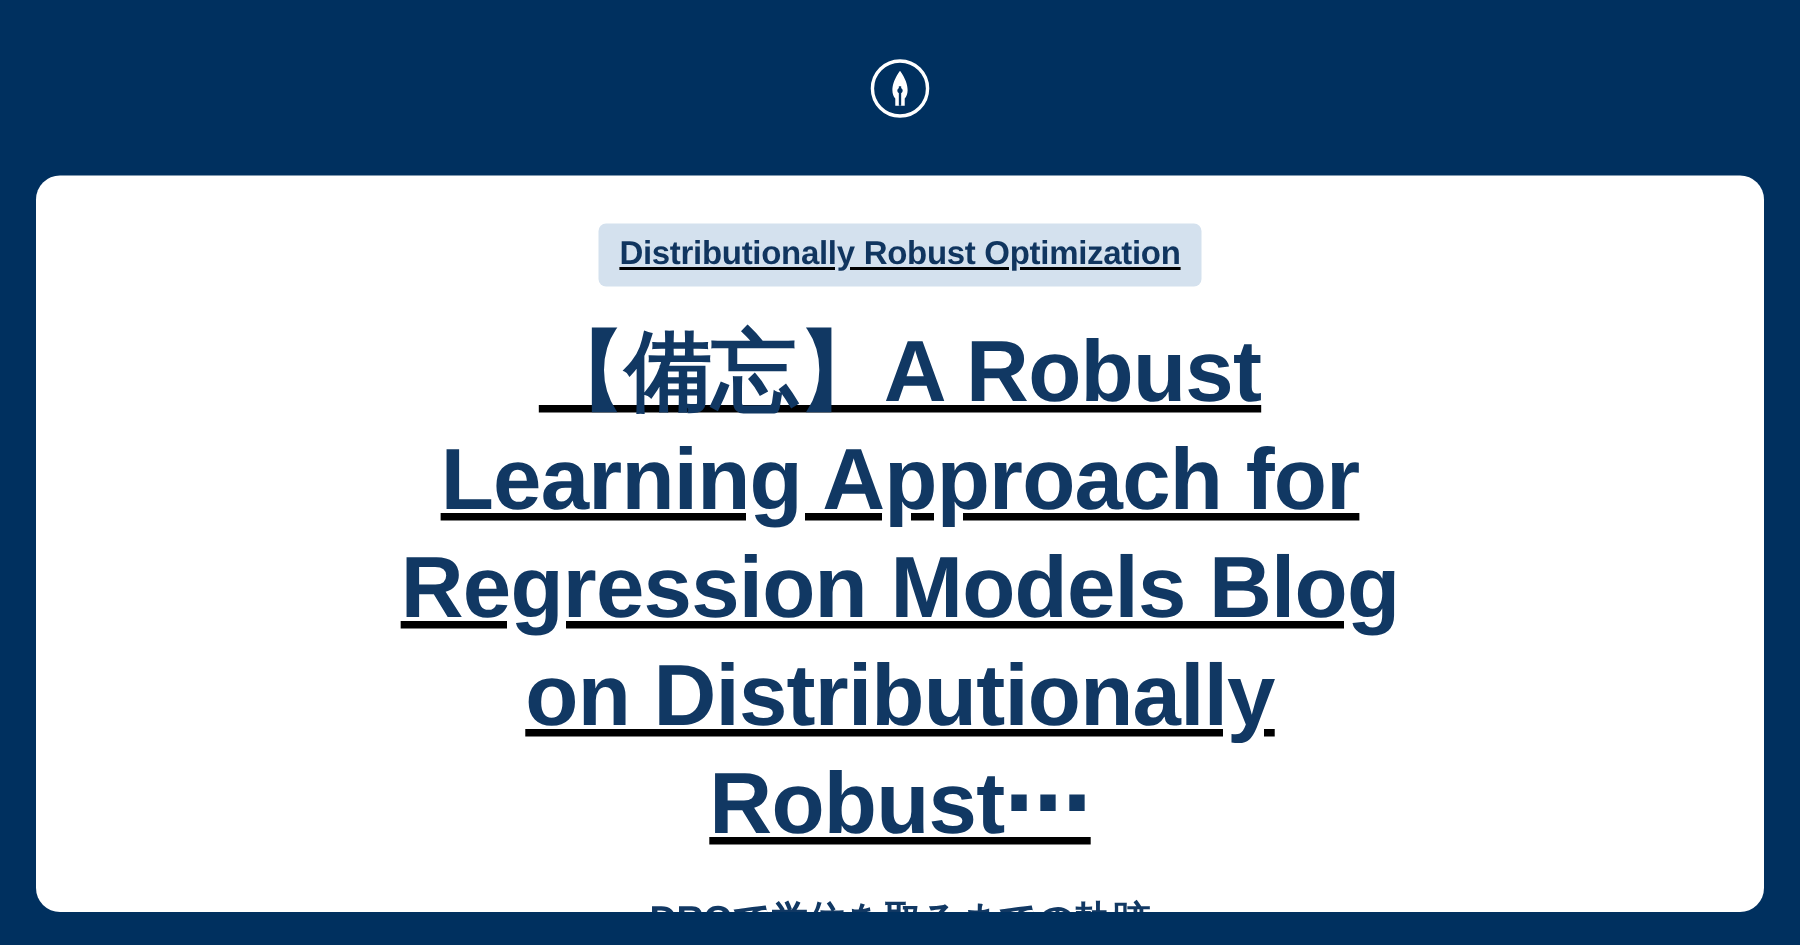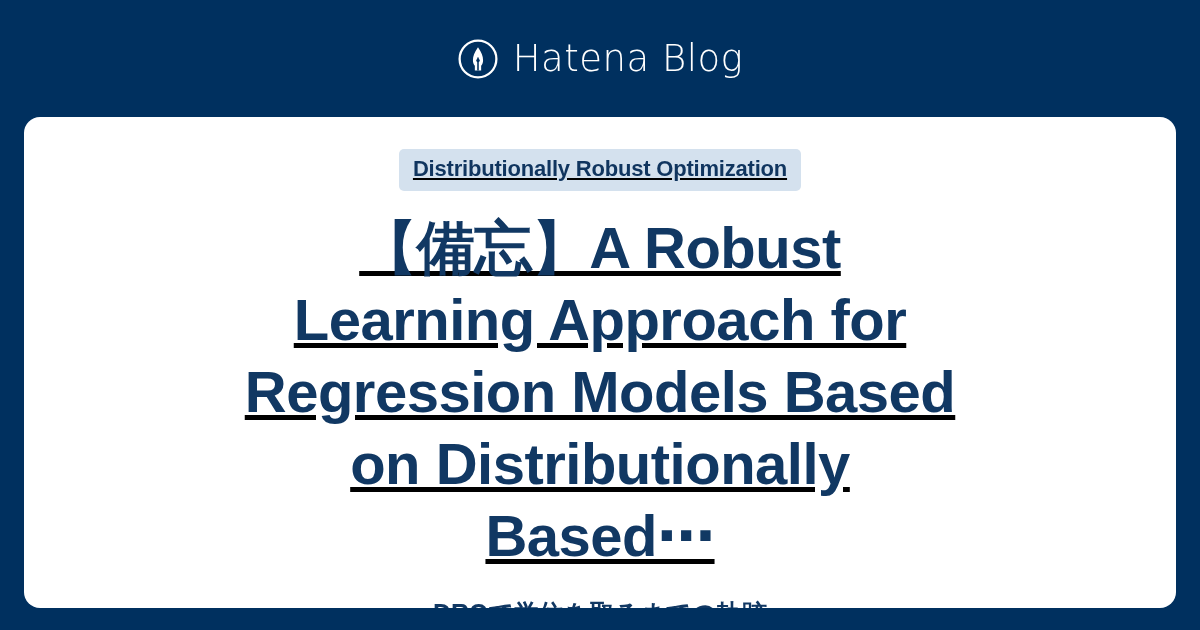--- a/index.html
+++ b/index.html
@@ -116,28 +116,27 @@
 
 <div class="og-card">
 
   <div class="site-header">
     <svg class="brand-logo" viewBox="0 0 48 48" aria-hidden="true">
       <circle cx="24" cy="24" r="21" fill="none" stroke="#ffffff" stroke-width="2.6"></circle>
       <path d="M24 10.5 C19.8 16.5 18.2 21.0 18.2 25.4 C18.2 28.2 19.1 30.3 20.4 31.6 L20.4 37.2 L27.6 37.2 L27.6 31.6 C28.9 30.3 29.8 28.2 29.8 25.4 C29.8 21.0 28.2 16.5 24 10.5 Z" fill="#ffffff"></path>
       <path d="M24 22.2 L24 37.2" stroke="#00305f" stroke-width="1.8"></path>
       <circle cx="24" cy="25.6" r="2.0" fill="#00305f"></circle>
     </svg>
-    <div class="brand-name">Hatena Blog</div>
   </div>
 
   <div class="content-card">
 
     <div class="tag-list">
       <span class="tag-badge">Distributionally Robust Optimization</span>
     </div>
 
-    <h1 class="entry-title">【備忘】A Robust Learning Approach for Regression Models Based on Distributionally Based⋯</h1>
+    <h1 class="entry-title">【備忘】A Robust Learning Approach for Regression Models Blog on Distributionally Robust⋯</h1>
 
     <div class="blog-subtitle">DROで学位を取るまでの軌跡</div>
 
   </div>
 
 </div>
 
 </body></html>

